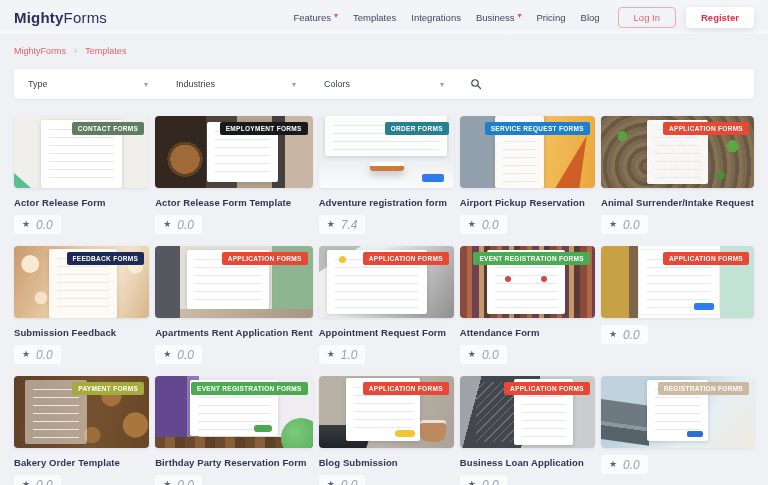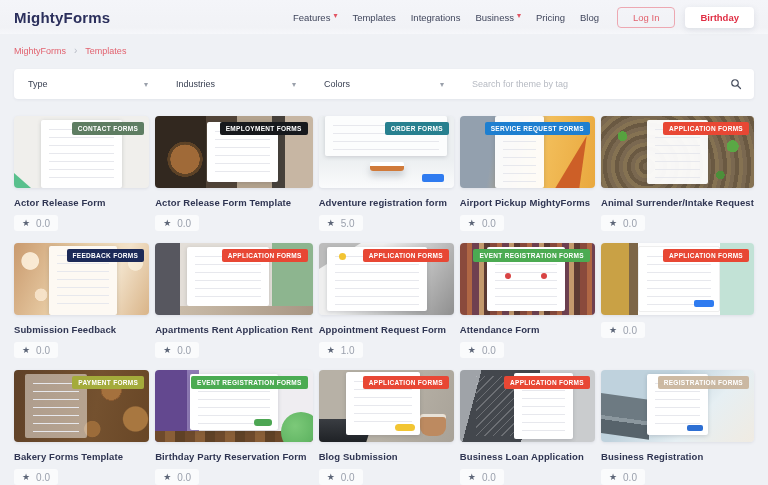--- a/index.html
+++ b/index.html
@@ -5,21 +5,21 @@
   html,body{width:768px;height:485px;margin:0;overflow:hidden;
     font-family:"Liberation Sans","DejaVu Sans",sans-serif;
     background:#eff1f5;-webkit-font-smoothing:antialiased;}
   *{box-sizing:border-box;}
 
   
   .topbar{height:34px;padding:0 14px;display:flex;align-items:center;
     background:linear-gradient(180deg,#f4f5f9 0%,#f1f2f6 80%,#f6f7fa 100%);}
   .logo{font-size:15px;color:#2b2f5c;letter-spacing:.2px;cursor:pointer;}
   .logo b{font-weight:700;}
-  .logo span.lt{font-weight:700;text-align:center;}
+  .logo span.lt{font-weight:400;text-align:center;}
   .nav-links{margin-left:auto;display:flex;align-items:center;gap:15px;}
   .nav-link{font-size:9.5px;color:#40465c;cursor:pointer;display:flex;gap:3px;}
   .nav-caret{color:#e25563;font-size:8px;line-height:1;}
   .btn-login{margin-left:18px;padding:4px 15px;border:1px solid #eda8b2;border-radius:4px;
     color:#e2626f;font-size:9.5px;background:transparent;cursor:pointer;}
   .btn-register{margin-left:10px;padding:5px 15px;border:none;border-radius:4px;
     background:#ffffff;color:#e02e44;font-size:9.5px;font-weight:700;cursor:pointer;
     box-shadow:0 2px 6px rgba(60,70,100,.12);}
 
   
@@ -48,21 +48,21 @@
   .badge{position:absolute;top:6px;right:5px;z-index:5;padding:3px 6px;border-radius:2px;
     color:#fff;font-size:6.5px;font-weight:700;letter-spacing:.3px;white-space:nowrap;}
   .t-panel{position:absolute;background:#fff;border-radius:2px;left:24%;right:24%;top:6%;bottom:6%;
     box-shadow:0 1px 4px rgba(40,45,60,.18);}
   .t-panel::before{content:'';position:absolute;left:8px;right:8px;top:9px;bottom:6px;
     background:repeating-linear-gradient(to bottom,#e7e8ed 0 1.5px,transparent 1.5px 8px);}
   .card-title{margin-top:9px;font-size:9.5px;font-weight:600;color:#2f3552;white-space:nowrap;letter-spacing:.1px;}
   .rating{margin-top:7px;display:inline-flex;align-items:center;gap:6px;background:#fafbfc;
     border-radius:3px;padding:2.5px 8px;}
   .star{font-size:9px;color:#5c6577;line-height:1;}
-  .rating-val{font-size:10px;color:#9ba1ad;}
+  .rating-val{font-size:12px;color:#9ba1ad;font-style:italic;}
 
   
   .thumb-actor-release{background:#f0efec;}
   .thumb-actor-release .t-panel{left:20%;right:20%;top:5%;bottom:0;}
   .thumb-actor-release::after{content:'';position:absolute;left:0;bottom:0;
     border-bottom:15px solid #59c08d;border-right:17px solid transparent;}
 
   .thumb-actor-release-template{background:
     radial-gradient(circle 25px at 19% 60%, #a06a38 0 58%, #5d4226 59% 70%, transparent 71%),
     linear-gradient(90deg,#32281f 0 32%,#514337 32% 52%,#b3a28d 52% 74%,#46403a 74% 82%,#c7b6a3 82% 100%);}
@@ -184,21 +184,21 @@
     <span class="nav-link-label">Pricing</span>
 
   </div>
 
   <div class="nav-link">
     <span class="nav-link-label">Blog</span>
 
   </div>
 </div>
   <button class="btn-login">Log In</button>
-  <button class="btn-register">Birthday</button>
+  <button class="btn-register">Register</button>
 </div>
 
 <div class="breadcrumb">
   <span class="crumb">MightyForms</span>
   <span class="crumb-sep">›</span>
   <span class="crumb">Templates</span>
 </div>
 
 <div class="filterbar">
   <div style="display:flex;height:100%;">
@@ -211,21 +211,20 @@
     <span class="f-label">Industries</span>
     <span class="f-caret">▾</span>
   </div>
 
   <div class="f-drop">
     <span class="f-label">Colors</span>
     <span class="f-caret">▾</span>
   </div>
 </div>
   <div class="f-search">
-    <input type="text" placeholder="Search for theme by tag" style="">
     <svg class="search-ic" viewBox="0 0 24 24" fill="none" stroke="#4a5160" stroke-width="2.4" stroke-linecap="round">
       <circle cx="10" cy="10" r="6.5"></circle>
         <line x1="15" y1="15" x2="21" y2="21"></line>
     </svg>
   </div>
 </div>
 
 <div class="grid">
   <div class="card">
     <div class="thumb thumb-actor-release">
@@ -252,30 +251,30 @@
   </div>
 
   <div class="card">
     <div class="thumb thumb-adventure">
       <div class="t-panel"></div>
       <div class="badge" style="background: rgb(39, 128, 143);">ORDER FORMS</div>
     </div>
     <div class="card-title">Adventure registration form</div>
     <div class="rating">
       <span class="star">★</span>
-      <span class="rating-val">5.0</span>
+      <span class="rating-val">7.4</span>
     </div>
   </div>
 
   <div class="card">
     <div class="thumb thumb-airport">
       <div class="t-panel"></div>
       <div class="badge" style="background: rgb(30, 127, 208);">SERVICE REQUEST FORMS</div>
     </div>
-    <div class="card-title">Airport Pickup MightyForms</div>
+    <div class="card-title">Airport Pickup Reservation</div>
     <div class="rating">
       <span class="star">★</span>
       <span class="rating-val">0.0</span>
     </div>
   </div>
 
   <div class="card">
     <div class="thumb thumb-animal">
       <div class="t-panel"></div>
       <div class="badge" style="background: rgb(232, 71, 52);">APPLICATION FORMS</div>
@@ -344,21 +343,21 @@
       <span class="star">★</span>
       <span class="rating-val">0.0</span>
     </div>
   </div>
 
   <div class="card">
     <div class="thumb thumb-bakery">
       <div class="t-panel"></div>
       <div class="badge" style="background: rgb(164, 171, 59);">PAYMENT FORMS</div>
     </div>
-    <div class="card-title">Bakery Forms Template</div>
+    <div class="card-title">Bakery Order Template</div>
     <div class="rating">
       <span class="star">★</span>
       <span class="rating-val">0.0</span>
     </div>
   </div>
 
   <div class="card">
     <div class="thumb thumb-birthday">
       <div class="t-panel"></div>
       <div class="badge" style="background: rgb(76, 171, 82);">EVENT REGISTRATION FORMS</div>
@@ -392,19 +391,18 @@
       <span class="star">★</span>
       <span class="rating-val">0.0</span>
     </div>
   </div>
 
   <div class="card">
     <div class="thumb thumb-business-registration">
       <div class="t-panel"></div>
       <div class="badge" style="background: rgba(198, 176, 150, 0.88);">REGISTRATION FORMS</div>
     </div>
-    <div class="card-title">Business Registration</div>
     <div class="rating">
       <span class="star">★</span>
       <span class="rating-val">0.0</span>
     </div>
   </div>
 </div>
 
 </body></html>

